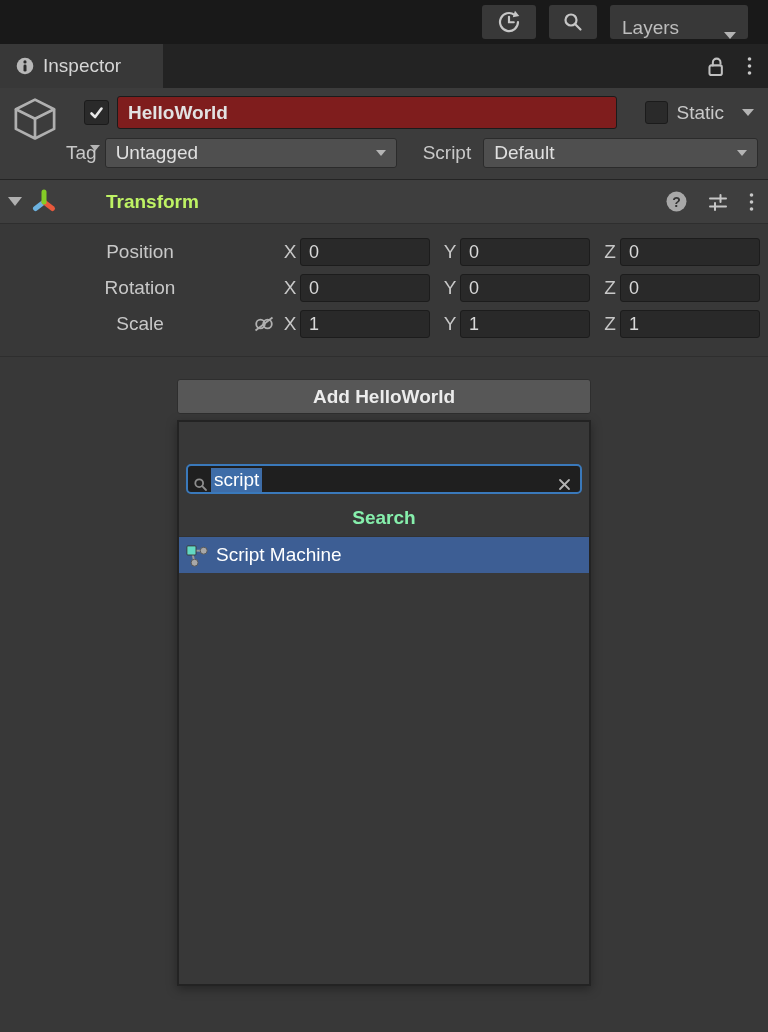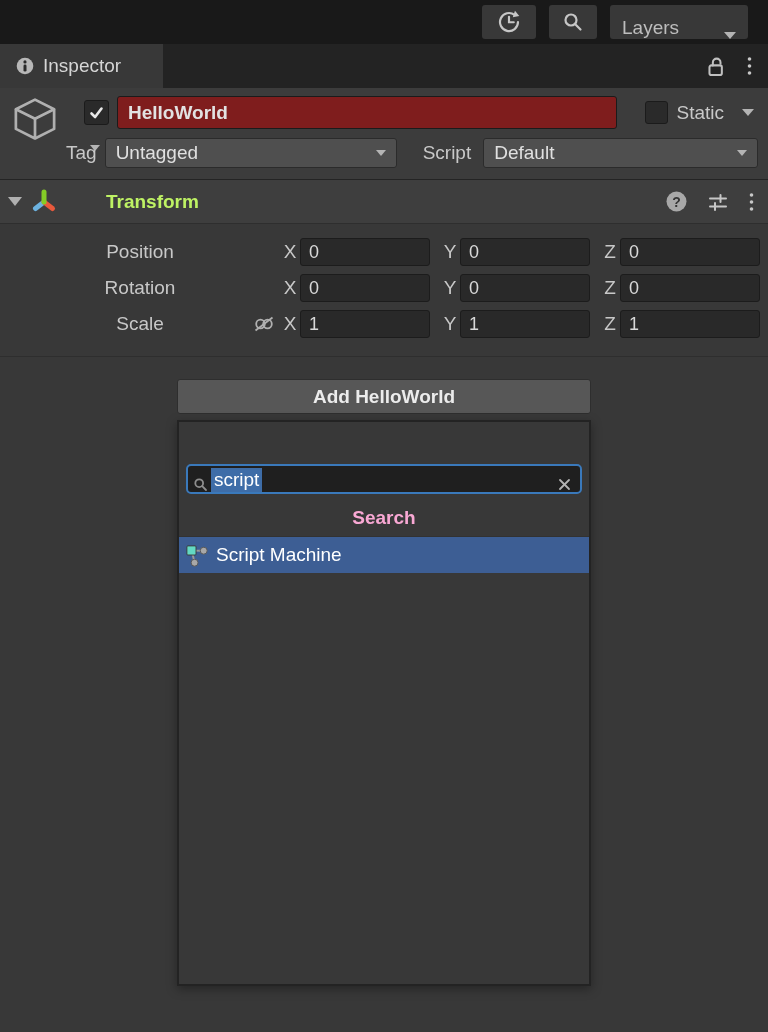--- a/index.html
+++ b/index.html
@@ -120,21 +120,21 @@
     height:30px; background:#1f1f1f;
     border:2px solid var(--accent-focus,#3a79bb); border-radius:5px;
     display:flex; align-items:flex-end; padding:0 8px 0 5px; gap:3px;margin-top:35px;
   }
   .ac-search .sel {
     background:var(--text-selection,#3e6da8); color:#ffffff; padding:1px 3px;
   }
   .ac-search .spacer { flex:1; }
   .ac-header {
     height:37px; display:flex; align-items:center; justify-content:center;
-    font-weight:700; color:#f9a8d4; border-bottom:1px solid #323232;
+    font-weight:700; color:#86efac; border-bottom:1px solid #323232;
   }
   .ac-item {
     height:36px; display:flex; align-items:center; color:#d0d0d0;
   }
   .ac-item.selected { background:var(--row-selection,#3d5e94); color:#ffffff; padding-left:5px; gap:7px; }
   .ac-item.plain { padding-left:37px; }
   .ac-item .chev { margin-left:auto; margin-right:28px; display:flex; align-items:center; }
   .ac-fill { flex:1; }
   svg { display:block; }
 </style>

